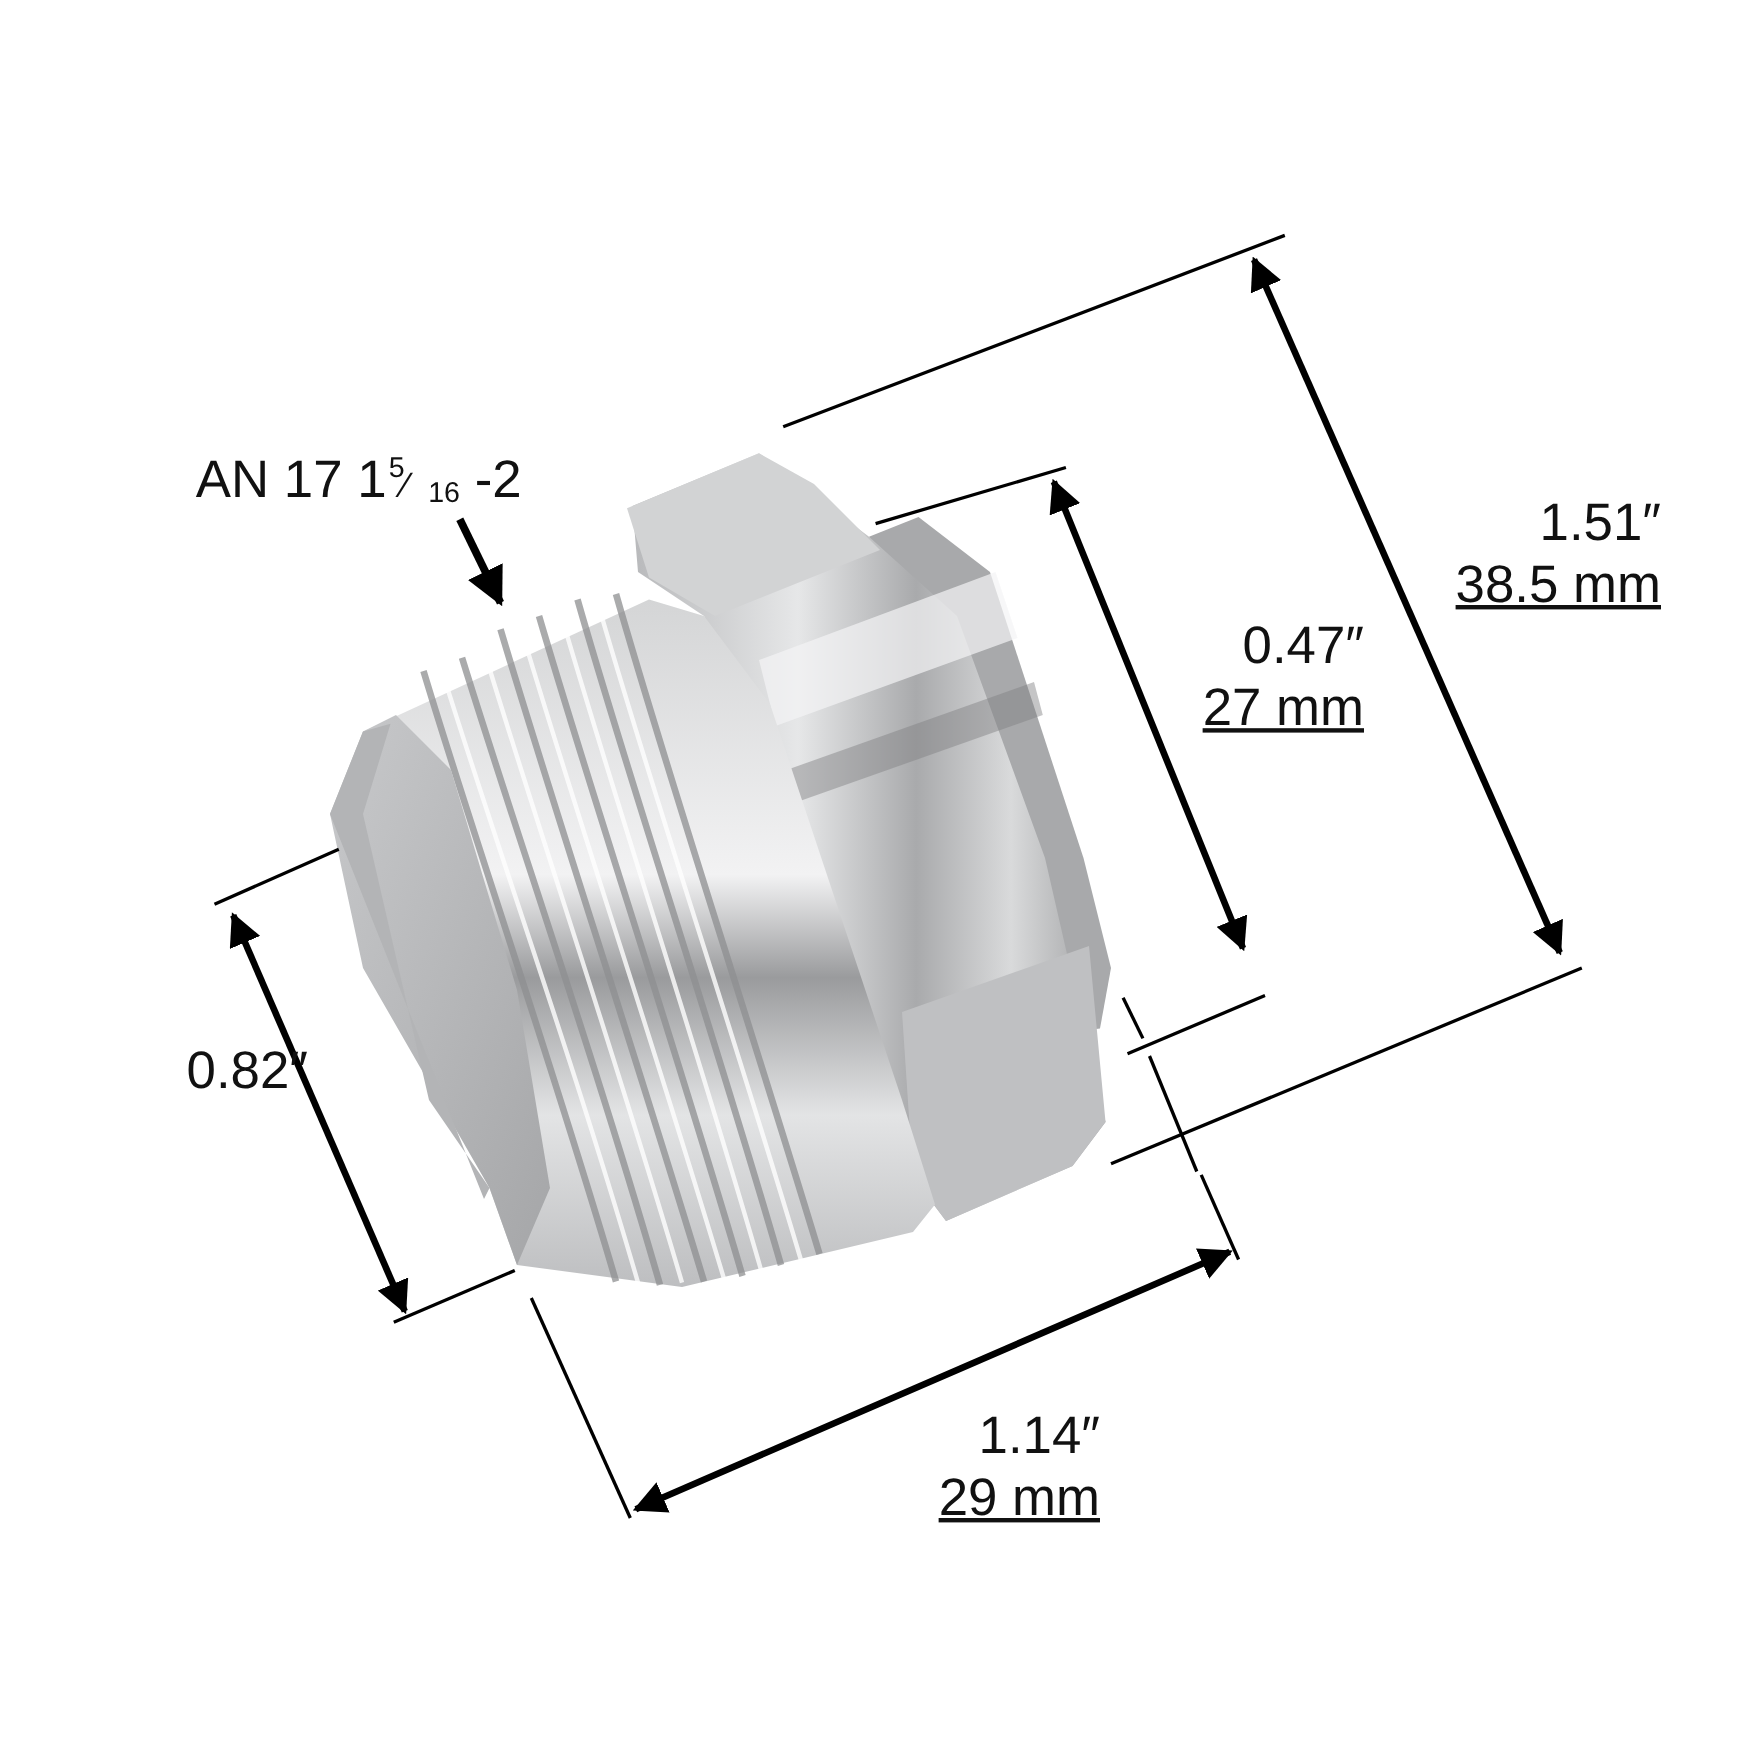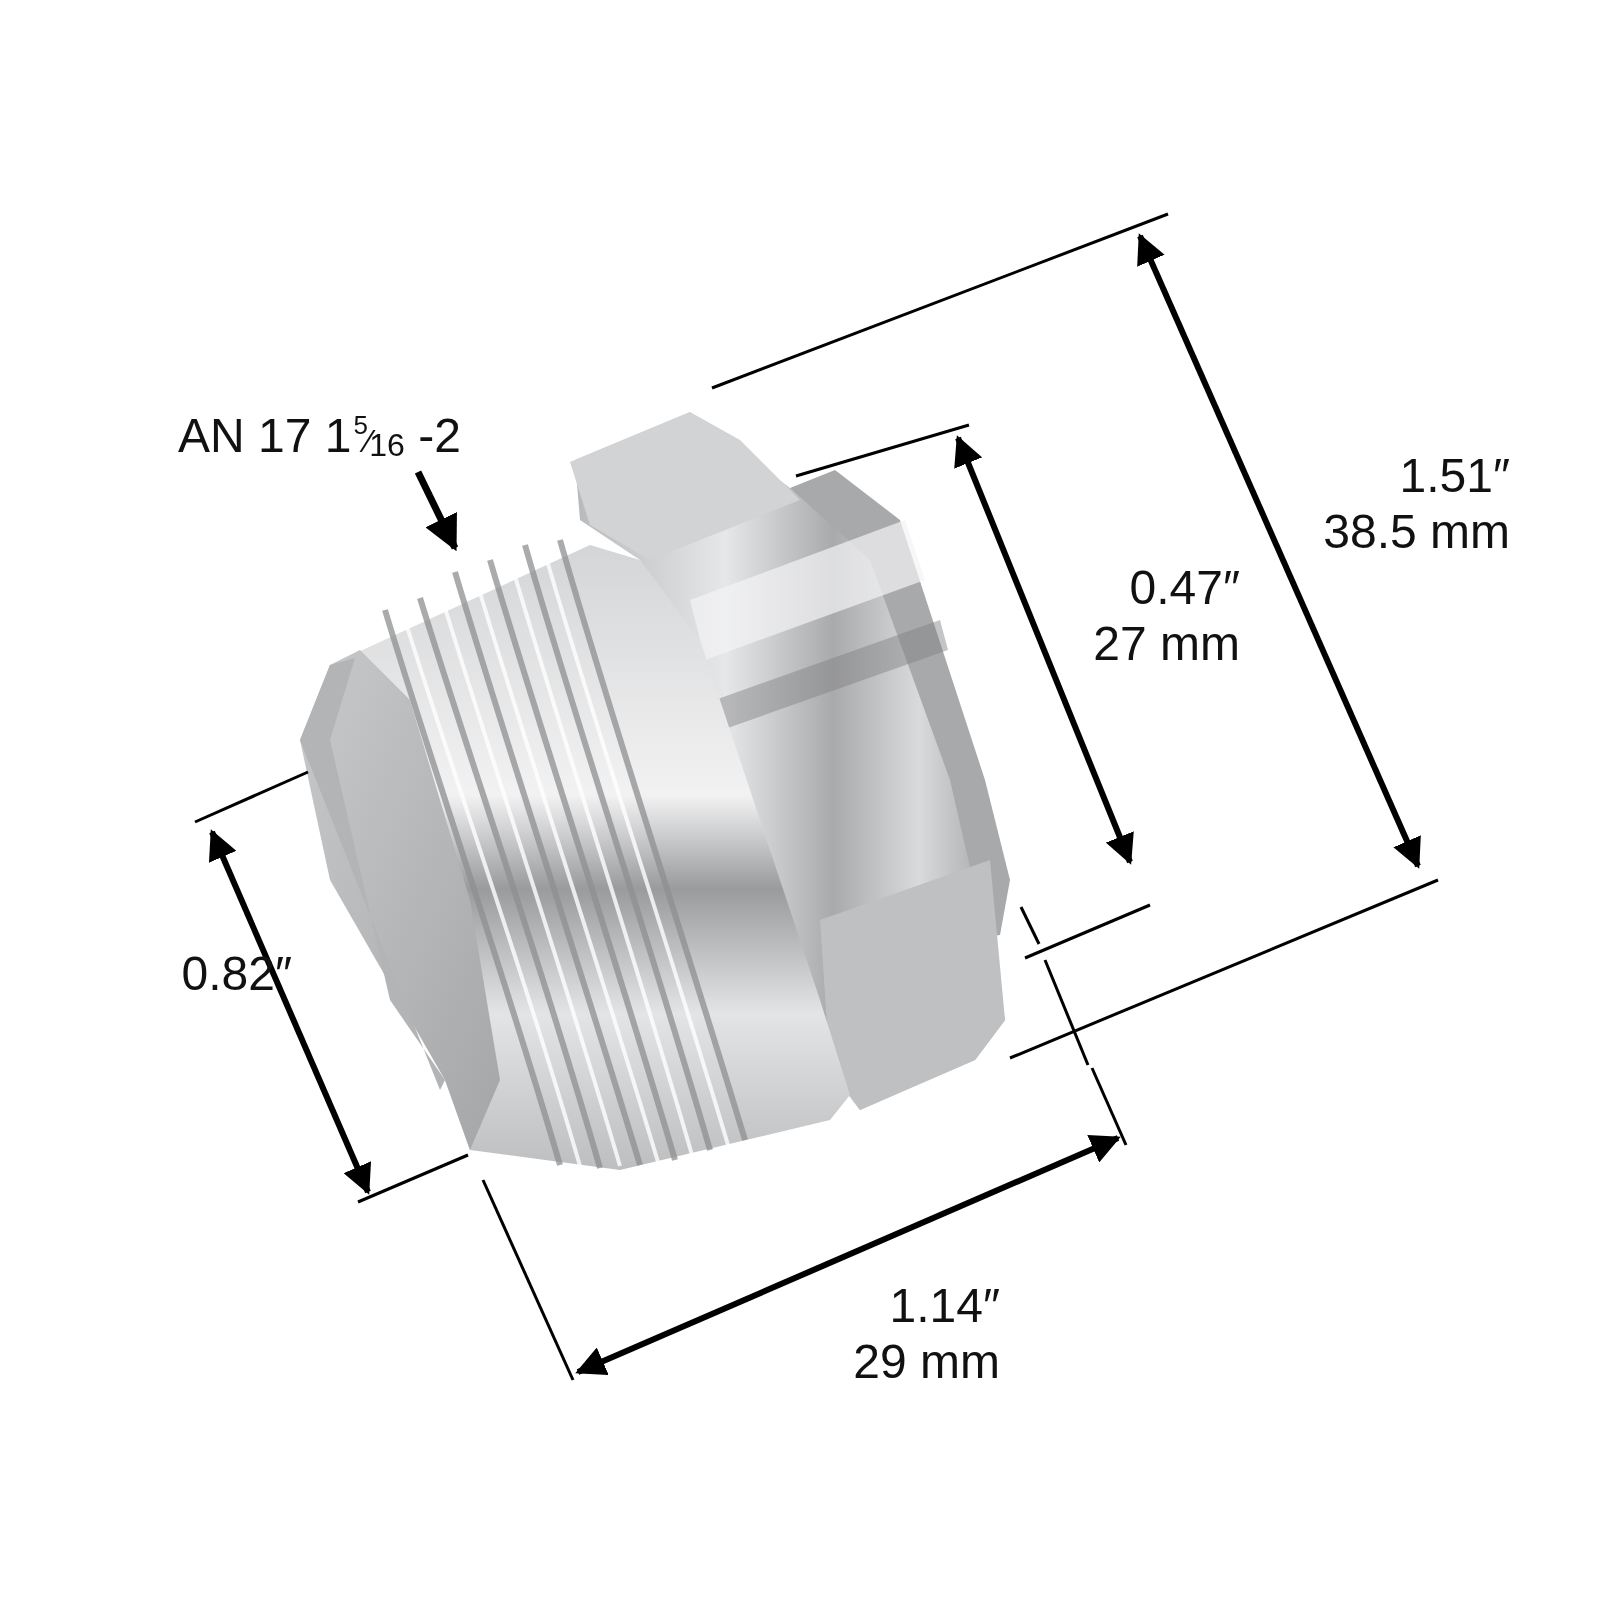--- a/index.html
+++ b/index.html
@@ -27,46 +27,47 @@
       line-height: 1.0;
       text-align: right;
       color: #111111;
       letter-spacing: 0px;
     }
     .label .line {
       display: block;
       font-size: 48px;
       white-space: nowrap;
     }
-    .label .line + .line { margin-top: 8px; }
+    .label .line + .line { margin-top: 8px; text-decoration: underline; }
 
     #thread-label {
       left: 178px;
       top: 412px;
       font-size: 48px;
       white-space: nowrap;
       text-align: left;
     }
     #thread-label sup.num {
       font-size: 26px;
       vertical-align: 18px;
       margin-left: 2px;
     }
     #thread-label .slash {
       font-size: 32px;
       margin: 0 -2px;
     }
     #thread-label sub.den {
-      font-size: 32px;
+      font-size: 26px;
       vertical-align: -4px;
+      margin-left: 20px;
     }
 
     #dim-151 { left: 1290px; top: 452px; width: 220px; }
     #dim-106 { left: 1050px; top: 564px; width: 190px; }
-    #dim-082 { left: 72px; top: 950px; width: 220px; }
+    #dim-082 { left: 60px; top: 950px; width: 220px; }
     #dim-114 { left: 800px; top: 1250px; width: 200px; margin-top: 32px; }
   </style>
 </head>
 <body>
 
 <svg id="canvas" viewBox="0 0 1600 1600" xmlns="http://www.w3.org/2000/svg">
   <defs>
     <linearGradient id="metal-a" x1="0" y1="0" x2="1" y2="0">
       <stop offset="0" stop-color="#b8b9bb"></stop>
       <stop offset="0.35" stop-color="#e6e7e8"></stop>

